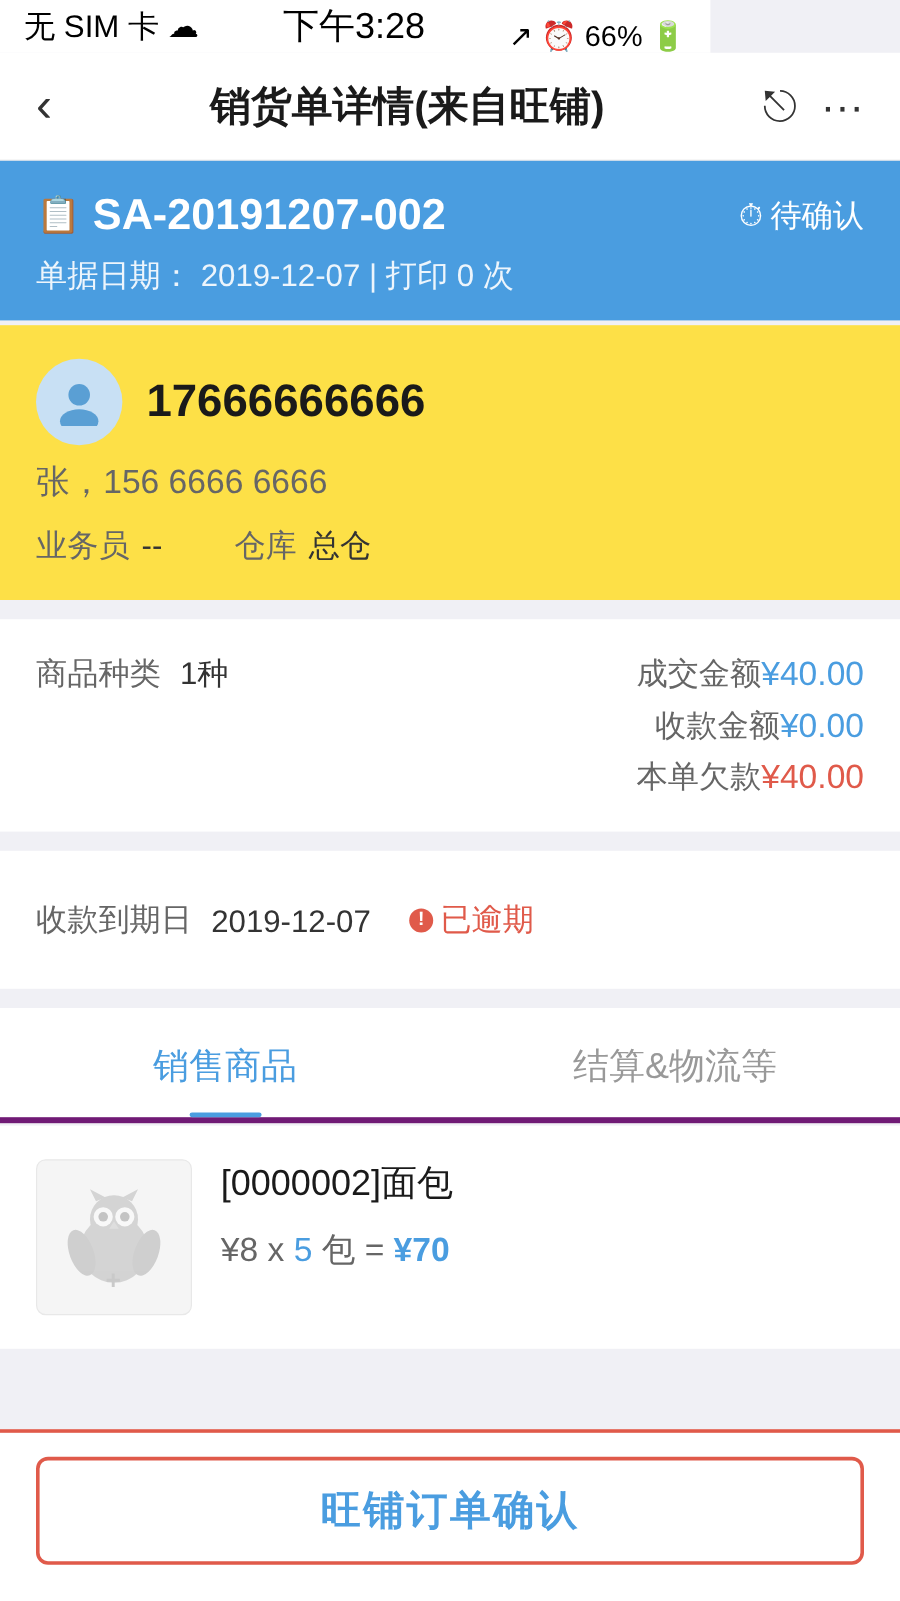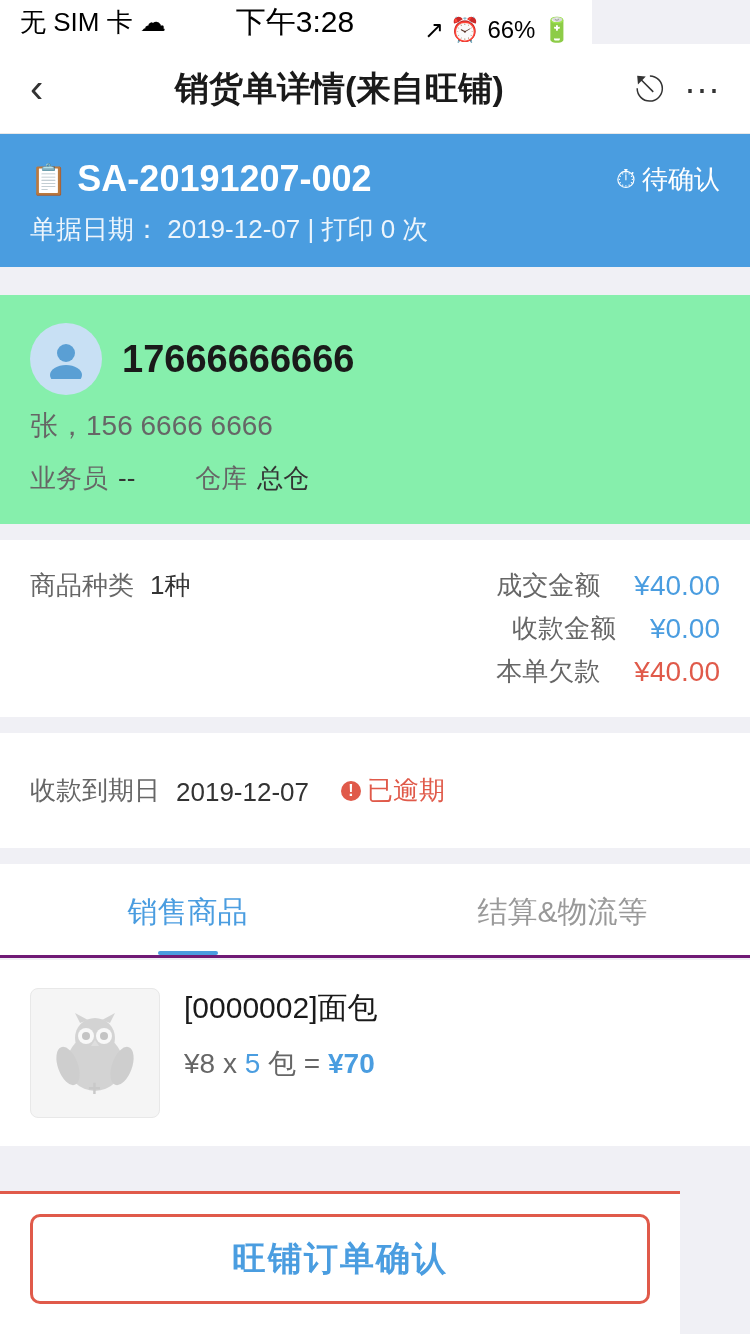--- a/index.html
+++ b/index.html
@@ -90,23 +90,23 @@
       color: #fff;
       font-size: 26px;
     }
     .order-date {
       color: rgba(255,255,255,0.9);
       font-size: 26px;
     }
 
     
     .customer-card {
-      background: #86efac;
+      background: #fde047;
       padding: 28px 30px;
-      margin-top: 28px;
+      margin-top: 4px;
     }
     .customer-row {
       display: flex;
       align-items: center;
       gap: 20px;
       margin-bottom: 12px;
     }
     .customer-avatar {
       width: 72px;
       height: 72px;
@@ -166,21 +166,21 @@
     .summary-value-text { color: #333; font-size: 26px; }
     .summary-right {
       display: flex;
       flex-direction: column;
       align-items: flex-end;
       gap: 8px;
     }
     .summary-item {
       display: flex;
       align-items: center;
-      gap: 34px;
+      gap: 0;
       font-size: 26px;
     }
     .summary-item-label { color: #666; }
     .amount-blue { color: #4a9de0; font-size: 28px; font-weight: 500; }
     .amount-red { color: #e05a4a; font-size: 28px; font-weight: 500; }
 
     
     .due-card {
       background: #fff;
       margin-top: 16px;
@@ -211,21 +211,21 @@
       font-size: 16px;
       font-weight: 700;
     }
 
     
     .tabs-bar {
       background: #fff;
       margin-top: 16px;
       display: flex;
       align-items: center;
-      border-bottom: 3px solid #701a75;
+      border-bottom: 5px solid #701a75;
     }
     .tab-item {
       flex: 1;
       text-align: center;
       padding: 28px 0 22px;
       font-size: 30px;
       color: #999;
       position: relative;
       cursor: pointer;
     }
@@ -287,21 +287,21 @@
     
     .bottom-spacer {
       height: 160px;
     }
 
     
     .bottom-action {
       position: fixed;
       bottom: 0;
       left: 0;
-      width: 680px;
+      width: 750px;
       background: #fff;
       padding: 20px 30px 30px;
       border-top: 3px solid #e05a4a;
     }
     .confirm-btn {
       width: 100%;
       height: 90px;
       border: 3px solid #e05a4a;
       border-radius: 10px;
       background: #fff;

